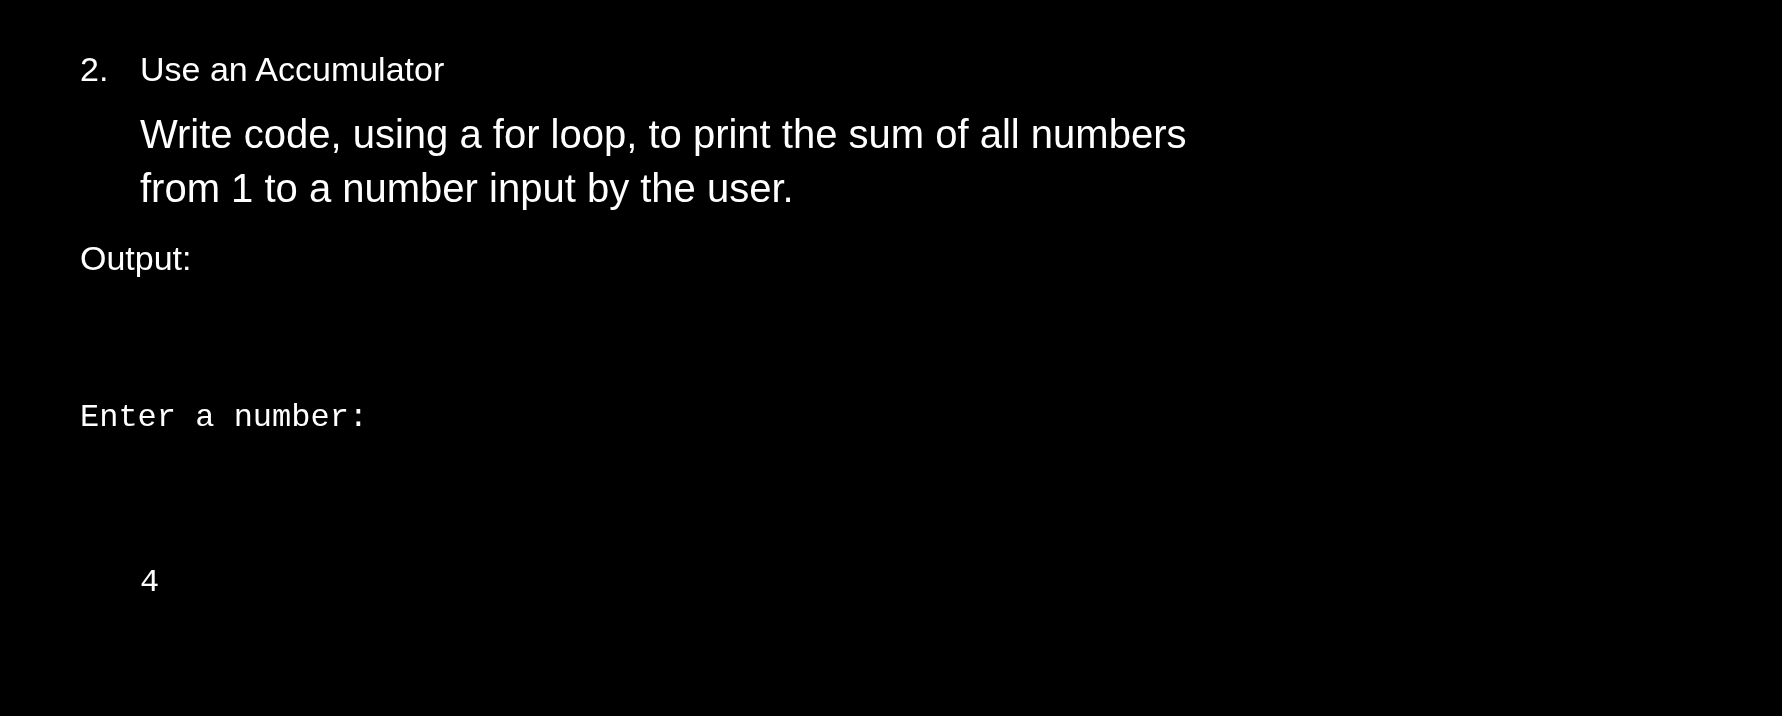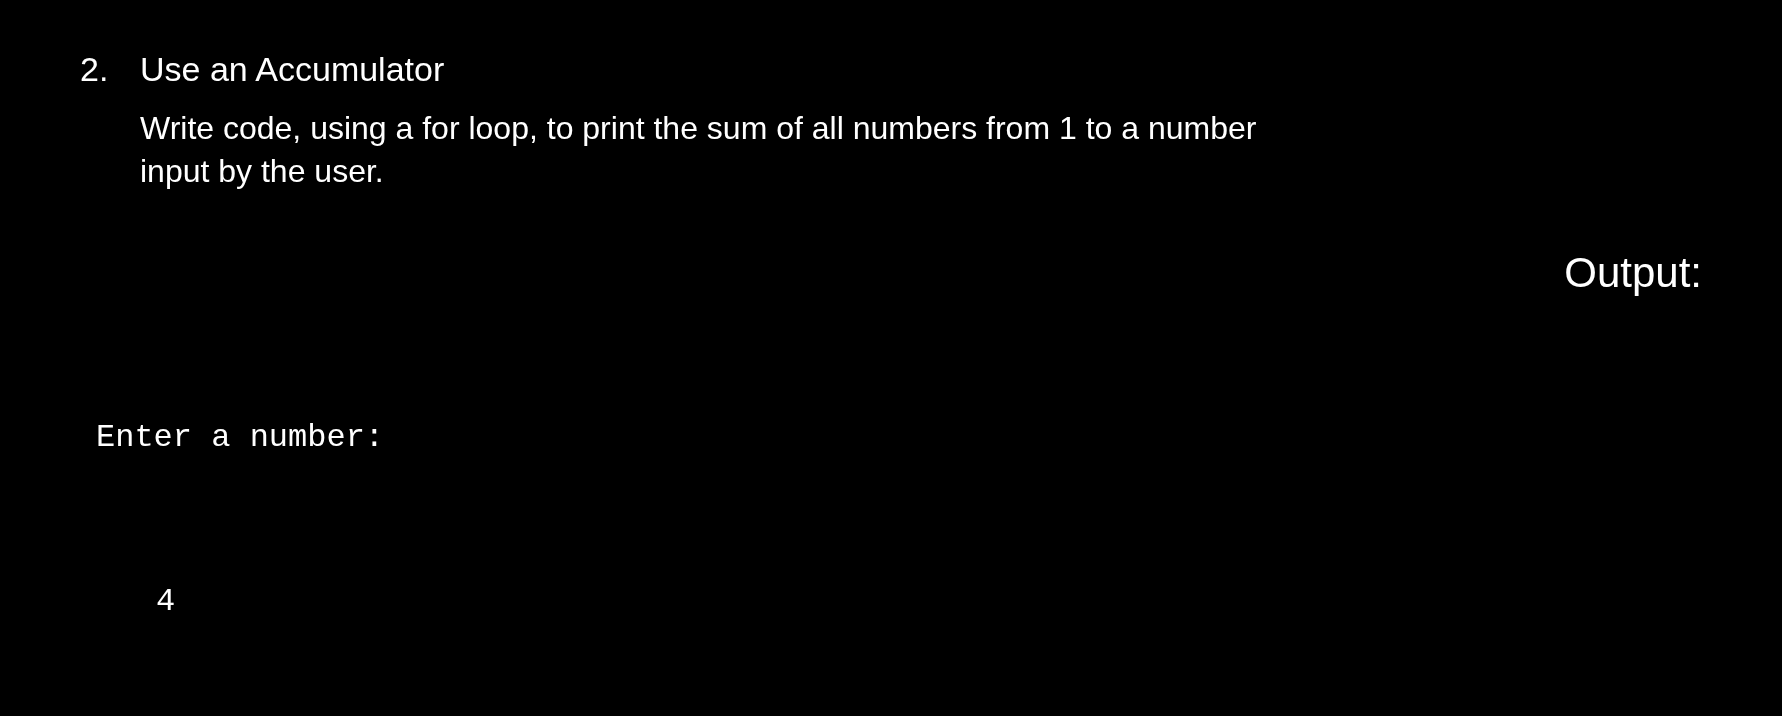--- a/index.html
+++ b/index.html
@@ -26,44 +26,42 @@
     }
     .problem-content {
       flex: 1;
     }
     .problem-title {
       font-size: 34px;
       font-weight: 400;
       margin-bottom: 18px;
     }
     .problem-description {
-      font-size: 32px;
+      font-size: 40px;
       font-weight: 400;
       line-height: 1.35;
-      margin-bottom: 56px;
+      margin-bottom: 24px;
       max-width: 1120px;
     }
     .output-label {
-      font-size: 42px;
+      font-size: 34px;
       font-weight: 400;
       margin-bottom: 36px;
       margin-left: -60px;
-      text-align: right;
     }
     .output-block {
       font-family: "Courier New", Courier, monospace;
       font-size: 32px;
       font-weight: 400;
       line-height: 1.3;
       margin-left: -60px;
       white-space: pre;
     }
     .output-line {
       margin-bottom: 40px;
-      margin-left: 16px;
     }
     .output-line:last-child {
       margin-bottom: 0;
     }
     .indented {
       padding-left: 60px;
     }
   </style>
 </head>
 <body>

